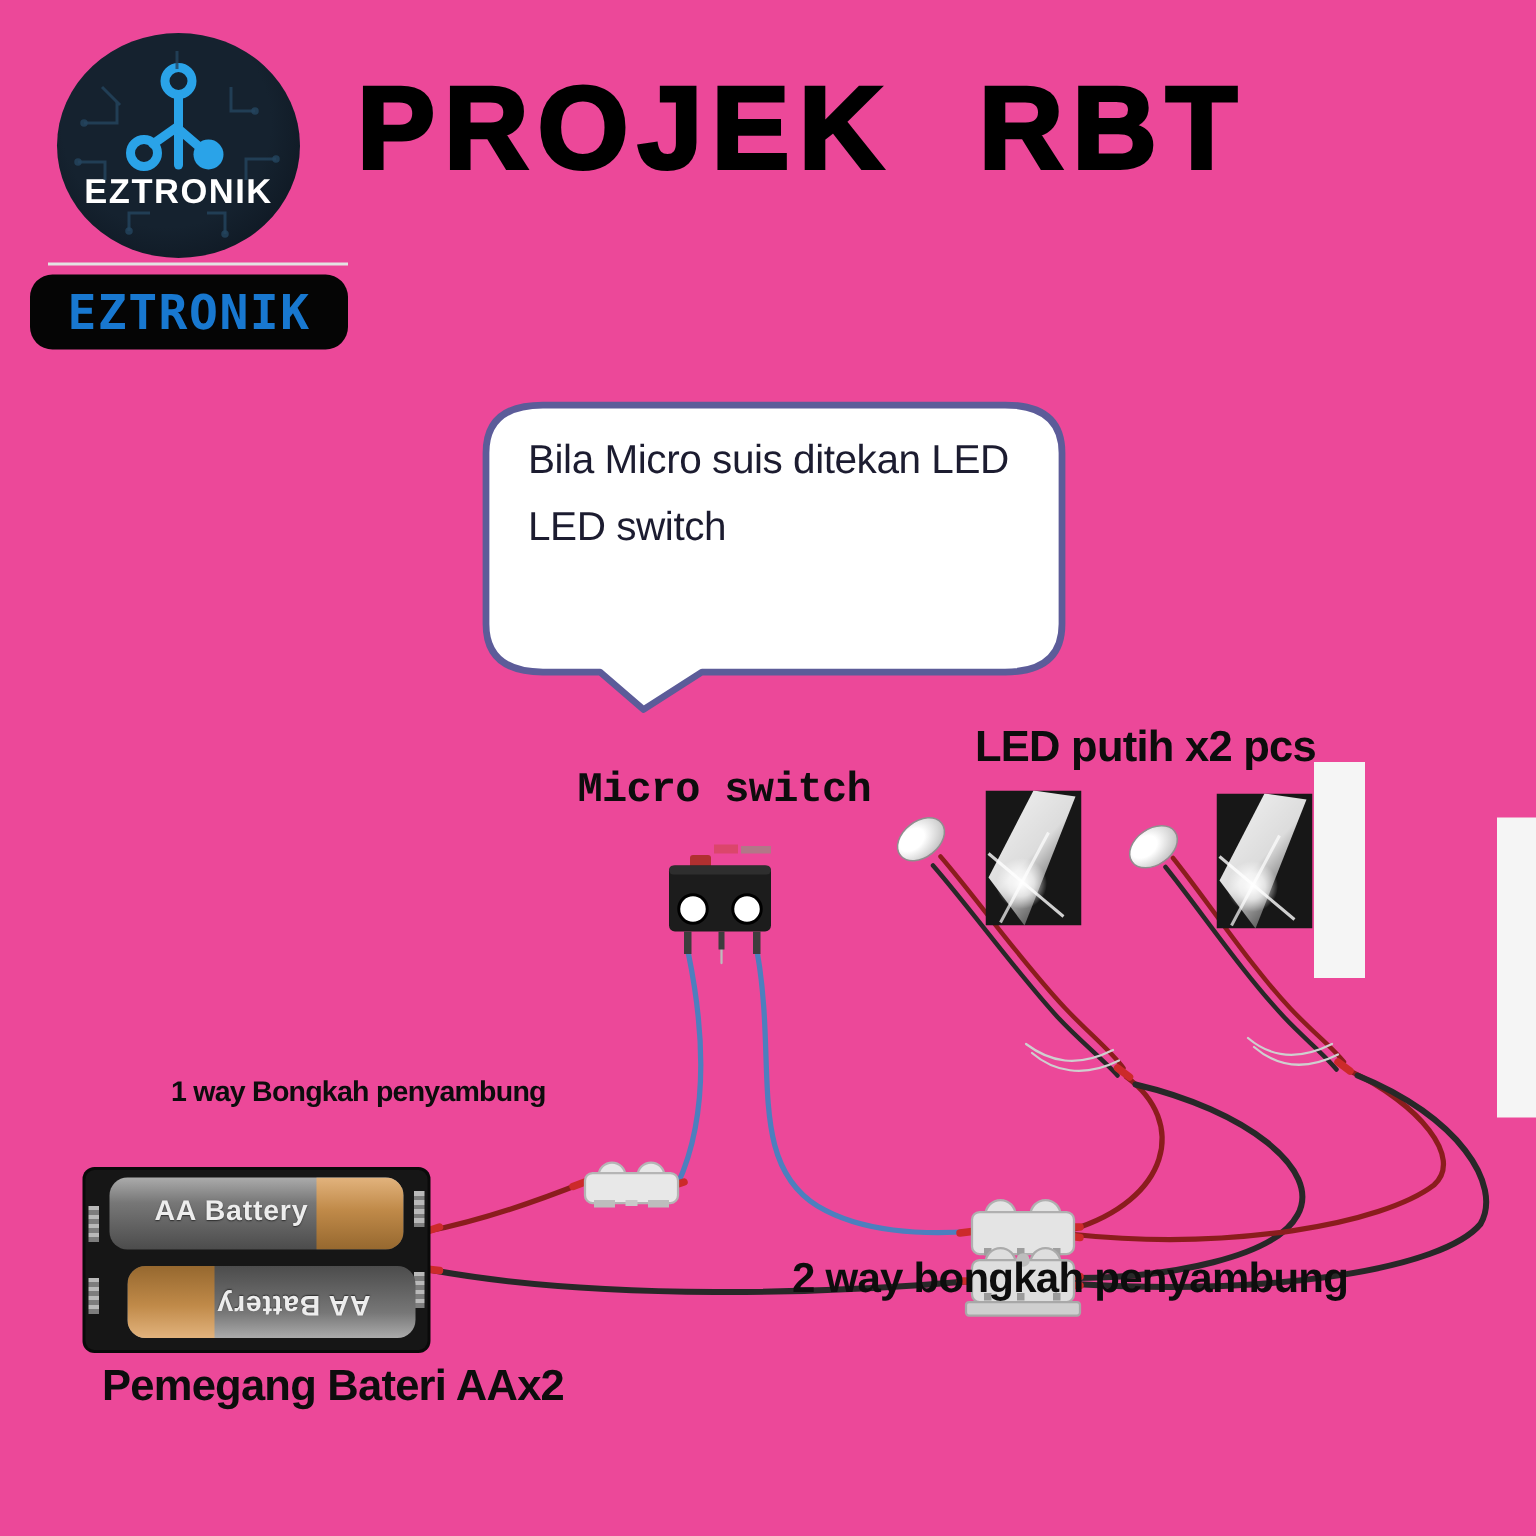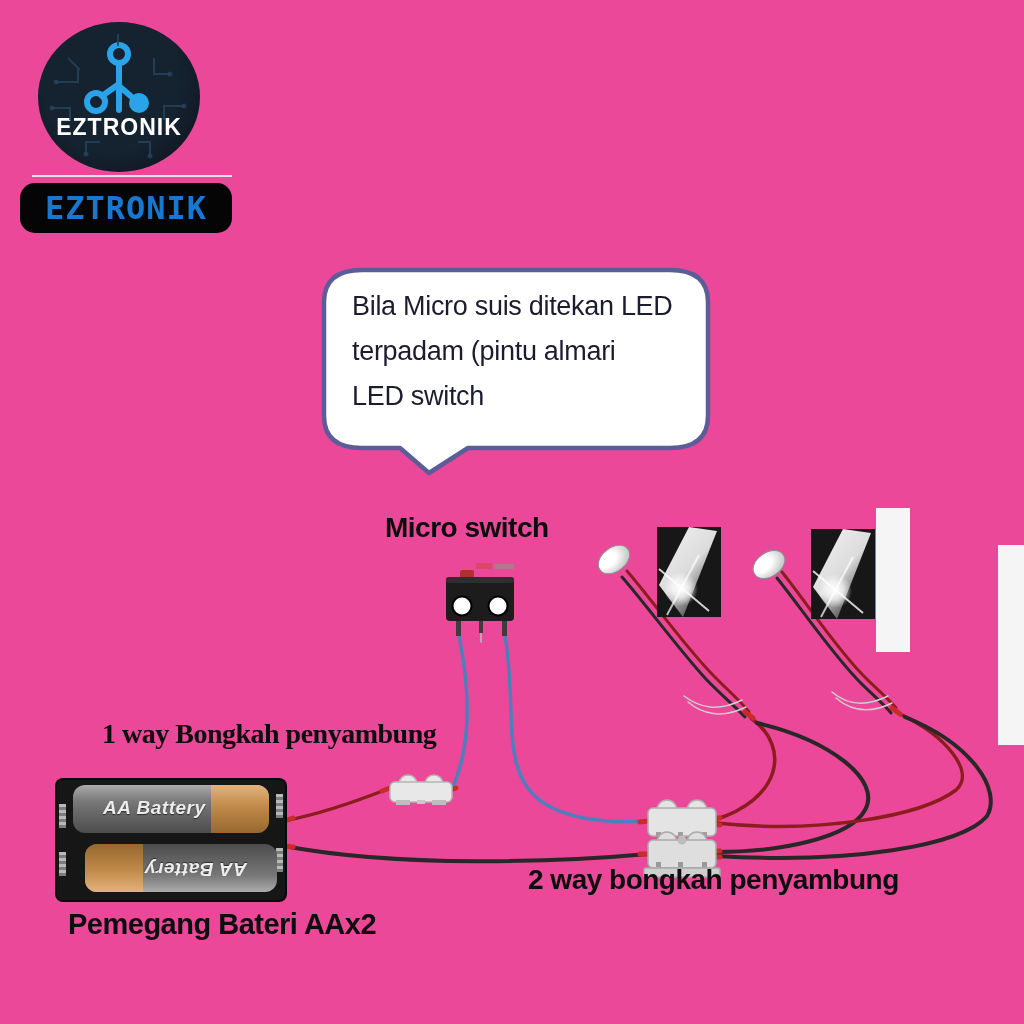--- a/index.html
+++ b/index.html
@@ -32,21 +32,21 @@
   #bubble{left:316px;top:262px;width:402px;height:222px;}
   #bubble-text{left:352px;top:284px;width:360px;font-size:27px;font-weight:normal;
     color:#1c1c30;line-height:45px;letter-spacing:-0.3px;}
 
   
   .diagram-label{font-weight:bold;color:#0d0d0d;letter-spacing:-0.5px;white-space:nowrap;}
 
   
   #battery-holder{left:57px;top:780px;width:228px;height:120px;background:#161616;border-radius:6px;box-shadow:0 0 0 2px #0a0a0a;}
   .battery{position:absolute;height:48px;border-radius:12px;overflow:hidden;
-    background:linear-gradient(180deg,#ababab,#777 35%,#4c4c4c);font-style:italic;}
+    background:linear-gradient(180deg,#ababab,#777 35%,#4c4c4c);}
   .battery .copper{position:absolute;right:0;top:0;width:58px;height:100%;
     background:linear-gradient(180deg,#e2b37d,#c08a49 45%,#96682f);}
   .battery .cell-label{position:absolute;left:30px;top:12px;font-size:19px;font-weight:bold;
     color:#ededed;text-shadow:0 1px 1px #2c2c2c;letter-spacing:0.5px;}
   .spring{position:absolute;width:7px;height:24px;background:repeating-linear-gradient(180deg,#b9b9b9 0 3px,#7d7d7d 3px 6px);}
 
   
   .artifact{background:#f5f5f5;}
   .bulb{position:absolute;width:34px;height:23px;border-radius:50%;
     background:radial-gradient(ellipse at 35% 35%,#ffffff 0 30%,#dadada 60%,#a9a9a9);
@@ -104,33 +104,33 @@
         <path d="M50,23 V70"></path>
         <path d="M50,44 L33,56"></path>
         <path d="M50,46 L64,58"></path>
         <circle cx="27" cy="62" r="9"></circle>
       </g>
       <circle cx="70" cy="63" r="10" fill="#2aa3e8"></circle>
     </svg>
     <div class="brand-text">EZTRONIK</div>
   </div>
 
+  <div class="abs" id="page-title">PROJEK RBT</div>
 
   <div class="abs" id="badge">
     <div class="badge-text" style="color:#1878d0">EZTRONIK</div>
   </div>
 
   <div class="abs" id="bubble">
     <svg width="402" height="222">
       <path d="M46,8 H354 Q392,8 392,40 V154 Q392,186 354,186 H152 L113,211 L84,186 H46 Q8,186 8,154 V40 Q8,8 46,8 Z" fill="#ffffff" stroke-linejoin="round" stroke-width="4.5" stroke="#5c5c99"></path>
     </svg>
   </div>
   <div class="abs" id="bubble-text">
     <div>Bila Micro suis ditekan LED</div>
-    <div>terpadam (pintu almari</div>
     <div>LED switch</div>
   </div>
 
   <svg class="abs" width="1024" height="1024" style="left:0;top:0">
     <g fill="none" stroke-linecap="round">
 
       <path d="M284,821 Q330,812 390,788" stroke-width="3.5" stroke="#8b1d1d"></path>
 
       <path d="M284,846 C400,868 560,862 648,854" stroke-width="4" stroke="#282828"></path>
 
@@ -166,21 +166,21 @@
         <path d="M712,818 l8,0" stroke="#cc2a2a"></path>
         <path d="M712,824 l8,1" stroke="#cc2a2a"></path>
         <path d="M712,851 l8,0" stroke="#cc2a2a"></path>
         <path d="M712,857 l8,0" stroke="#cc2a2a"></path>
         <path d="M745,712 l8,6" stroke="#cc2a2a"></path>
         <path d="M892,708 l8,6" stroke="#cc2a2a"></path>
       </g>
     </g>
   </svg>
 
-  <div class="abs diagram-label" style="left:385px;top:512px;font-size:28px;">Micro switch</div>
+  <div class="abs diagram-label" style="left:385px;top:512px;font-size:28px;font-family:Liberation Mono, monospace;">Micro switch</div>
 
   <div class="abs" style="left:440px;top:560px;width:80px;height:80px;">
     <svg width="80" height="80">
 
       <rect x="36" y="3" width="16" height="6" fill="rgba(205,70,70,0.55)"></rect>
       <rect x="54" y="4" width="20" height="5" fill="rgba(120,165,120,0.5)"></rect>
 
       <rect x="20" y="10" width="14" height="10" rx="2" fill="#b03030"></rect>
 
       <rect x="6" y="17" width="68" height="44" rx="4" fill="#1c1c1c"></rect>
@@ -188,20 +188,21 @@
 
       <circle cx="22" cy="46" r="9.5" fill="#ffffff" stroke="#000" stroke-width="2"></circle>
       <circle cx="58" cy="46" r="9.5" fill="#ffffff" stroke="#000" stroke-width="2"></circle>
 
       <rect x="16" y="61" width="5" height="15" fill="#3d3d3d"></rect>
       <rect x="39" y="61" width="4" height="12" fill="#3d3d3d"></rect>
       <rect x="62" y="61" width="5" height="15" fill="#3d3d3d"></rect>
     </svg>
   </div>
 
+  <div class="abs diagram-label" style="left:650px;top:482px;font-size:29px;">LED putih x2 pcs</div>
 
   <div class="led-photo" style="left:657px;top:527px;">
     <svg width="64" height="90">
       <rect width="64" height="90" fill="#171717"></rect>
       <polygon points="32,0 60,4 26,90 2,58" fill="url(#beamGrad)"></polygon>
       <path d="M2,42 L52,84" stroke="#ffffff" stroke-width="2" opacity="0.8"></path>
       <path d="M42,28 L10,88" stroke="#ffffff" stroke-width="2" opacity="0.7"></path>
       <circle cx="24" cy="62" r="17" fill="url(#flareGrad)"></circle>
     </svg>
   </div>
@@ -210,21 +211,21 @@
       <rect width="64" height="90" fill="#171717"></rect>
       <polygon points="32,0 60,4 26,90 2,58" fill="url(#beamGrad)"></polygon>
       <path d="M2,42 L52,84" stroke="#ffffff" stroke-width="2" opacity="0.8"></path>
       <path d="M42,28 L10,88" stroke="#ffffff" stroke-width="2" opacity="0.7"></path>
       <circle cx="24" cy="62" r="17" fill="url(#flareGrad)"></circle>
     </svg>
   </div>
   <div class="bulb" style="left:596px;top:547px;transform:rotate(-38deg);"></div>
   <div class="bulb" style="left:751px;top:552px;transform:rotate(-35deg);"></div>
 
-  <div class="abs diagram-label" style="left:102px;top:718px;font-size:28px;font-family:Liberation Serif, serif;">1 way Bongkah penyambung</div>
+  <div class="abs diagram-label" style="left:114px;top:718px;font-size:19px;">1 way Bongkah penyambung</div>
 
   <div class="abs" style="left:386px;top:770px;width:72px;height:40px;">
     <svg width="72" height="40">
       <circle cx="22" cy="14" r="9" fill="#e8e8e8" stroke="#b5b5b5" stroke-width="1.5"></circle>
       <circle cx="48" cy="14" r="9" fill="#e8e8e8" stroke="#b5b5b5" stroke-width="1.5"></circle>
       <rect x="4" y="12" width="62" height="20" rx="5" fill="#e8e8e8" stroke="#b5b5b5" stroke-width="1.5"></rect>
       <rect x="10" y="30" width="14" height="5" fill="#bdbdbd"></rect>
       <rect x="46" y="30" width="14" height="5" fill="#bdbdbd"></rect>
       <rect x="31" y="30" width="8" height="4" fill="#c9c9c9"></rect>
     </svg>
@@ -244,21 +245,21 @@
       <circle cx="55" cy="44" r="10" fill="#dedede" stroke="#ababab" stroke-width="1.5"></circle>
       <rect x="6" y="42" width="68" height="28" rx="5" fill="#dedede" stroke="#ababab" stroke-width="1.5"></rect>
       <circle cx="40" cy="42" r="4.5" fill="#bdbdbd"></circle>
       <rect x="14" y="64" width="5" height="5" fill="#9a9a9a"></rect>
       <rect x="36" y="64" width="5" height="5" fill="#9a9a9a"></rect>
       <rect x="60" y="64" width="5" height="5" fill="#9a9a9a"></rect>
 
       <rect x="2" y="70" width="76" height="9" rx="2" fill="#cfcfcf" stroke="#a8a8a8" stroke-width="1.5"></rect>
     </svg>
   </div>
-  <div class="abs diagram-label" style="left:528px;top:864px;font-size:28px;">2 way bongkah penyambung</div>
+  <div class="abs diagram-label" style="left:528px;top:836px;font-size:28px;">2 way bongkah penyambung</div>
 
   <div class="abs" id="battery-holder">
     <div class="spring" style="left:2px;top:24px;"></div>
     <div class="spring" style="left:219px;top:14px;"></div>
     <div class="spring" style="left:2px;top:72px;"></div>
     <div class="spring" style="left:219px;top:68px;"></div>
     <div class="battery" style="left:16px;top:5px;width:196px;">
       <div class="copper"></div>
       <div class="cell-label">AA Battery</div>
     </div>

